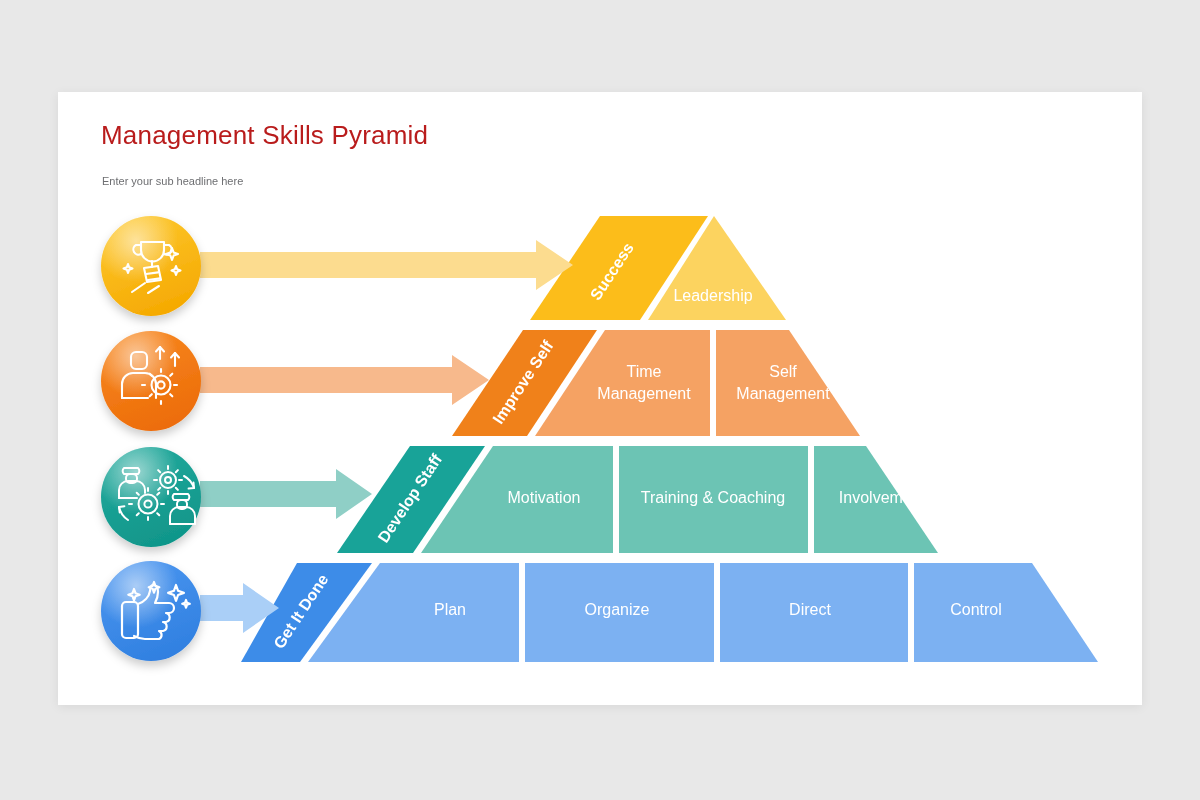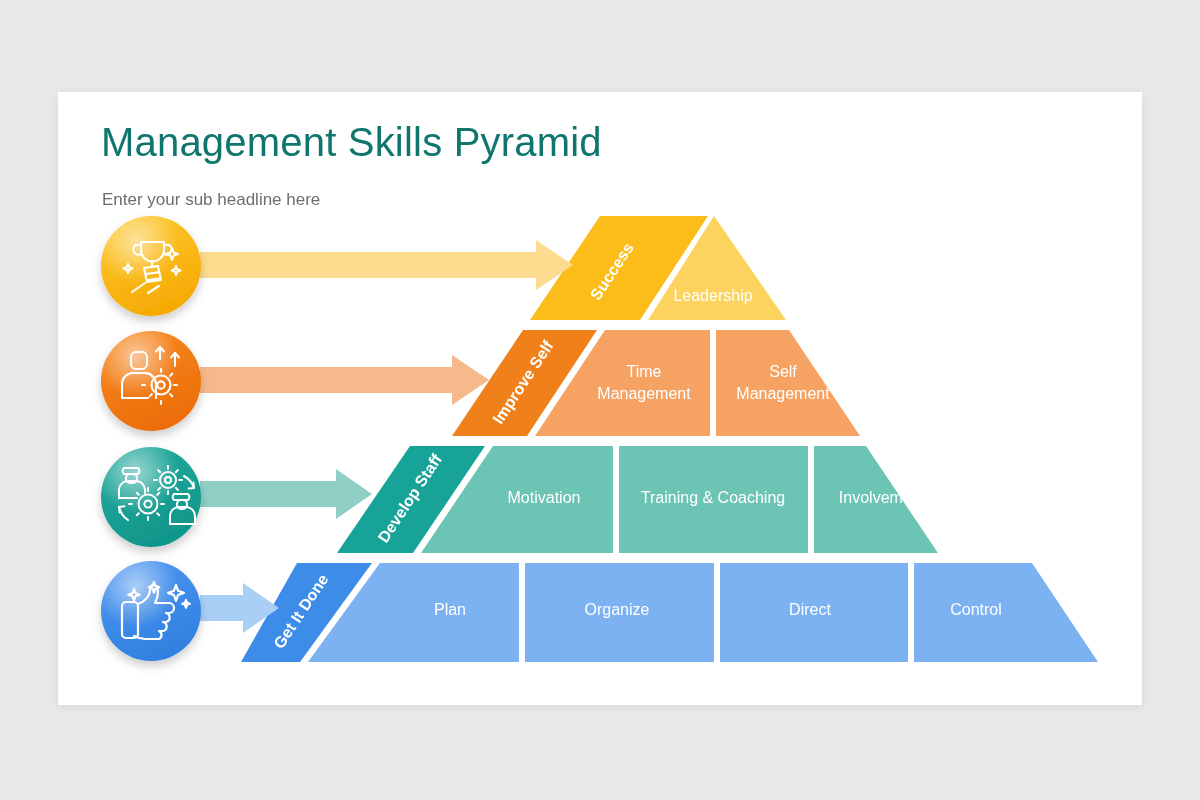--- a/index.html
+++ b/index.html
@@ -24,31 +24,31 @@
     top: 92px;
     width: 1084px;
     height: 613px;
     background: #ffffff;
     box-shadow: 0 2px 10px rgba(0,0,0,0.07);
   }
   #title {
     position: absolute;
     left: 101px;
     top: 120px;
-    font-size: 40px;
+    font-size: 26px;
     font-weight: 400;
-    color: #0f766e;
+    color: #b91c1c;
     letter-spacing: 0.2px;
     white-space: nowrap;
   }
   #subtitle {
     position: absolute;
     left: 102px;
-    top: 190px;
-    font-size: 17px;
+    top: 175px;
+    font-size: 11px;
     font-weight: 400;
     color: #6d6e71;
     white-space: nowrap;
     text-align: right;
   }
   #pyramid-svg {
     position: absolute;
     left: 0;
     top: 0;
     width: 1200px;

